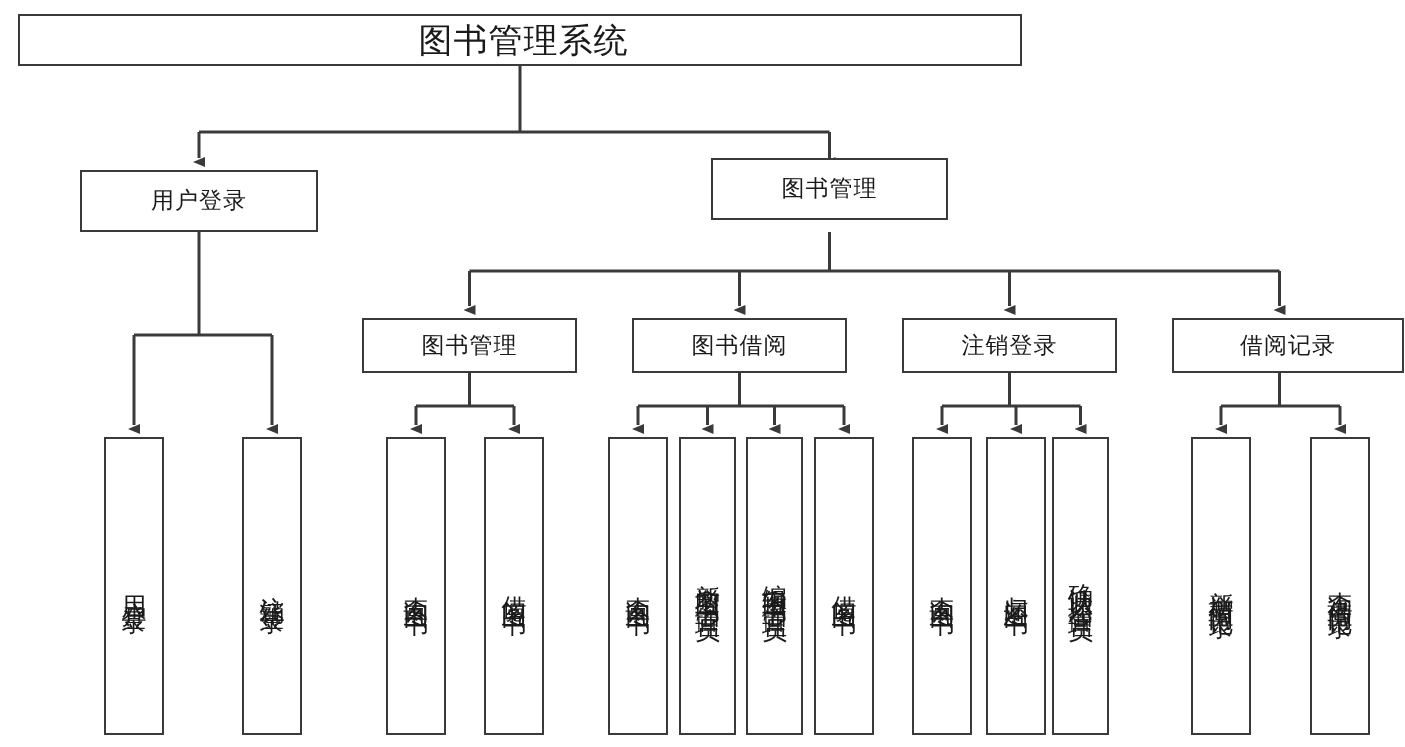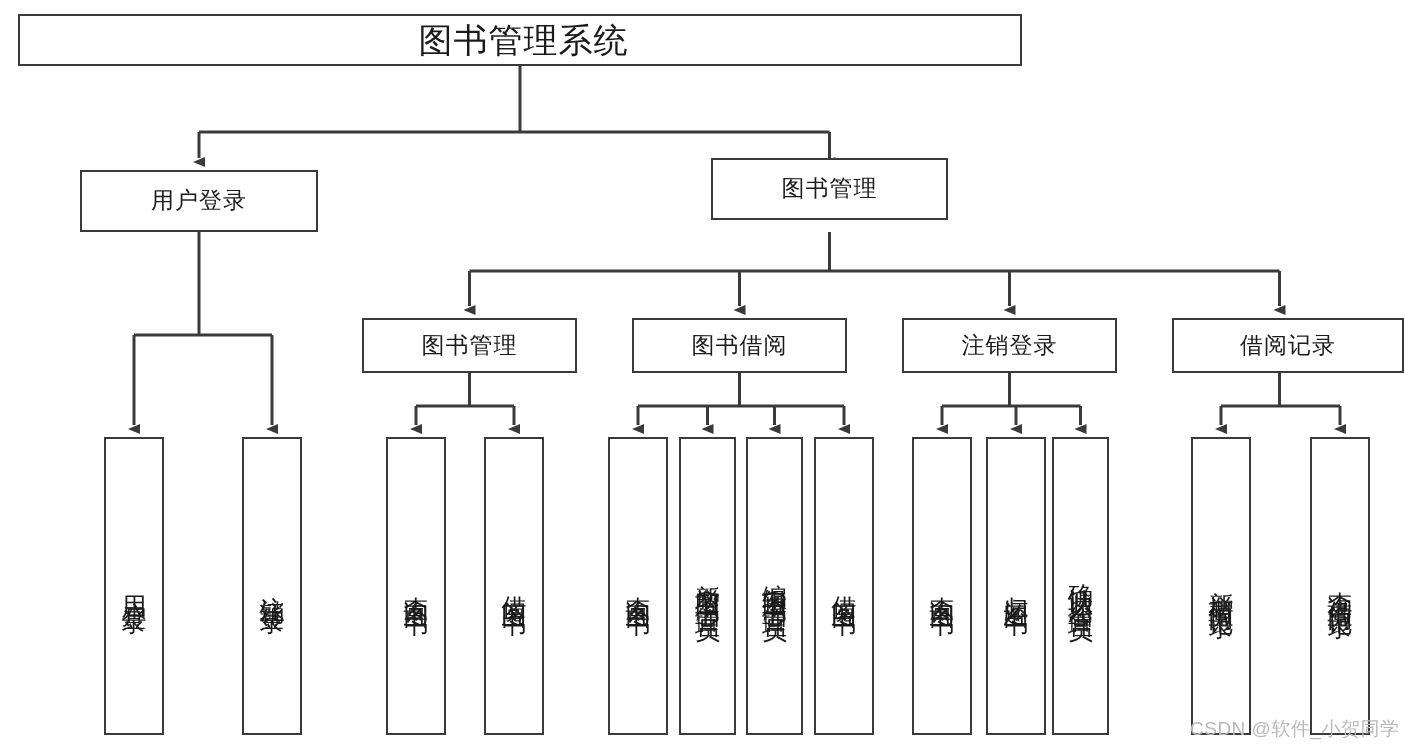--- a/index.html
+++ b/index.html
@@ -174,15 +174,14 @@
         <span class="vlabel">确认归还（管理员）</span>
       </div>
       <div class="node vert" id="" style="left: 1191px; top: 437px; width: 60px; height: 298px;">
         <span class="vlabel">新增借阅记录</span>
       </div>
       <div class="node vert" id="" style="left: 1310px; top: 437px; width: 60px; height: 298px;">
         <span class="vlabel">查询借阅记录</span>
       </div>
     </div>
 
-  <div class="watermark" style="left: 1190px; top: 716px;">CSDN @软件_小贺同学</div>
 
 </div>
 
 </body></html>

